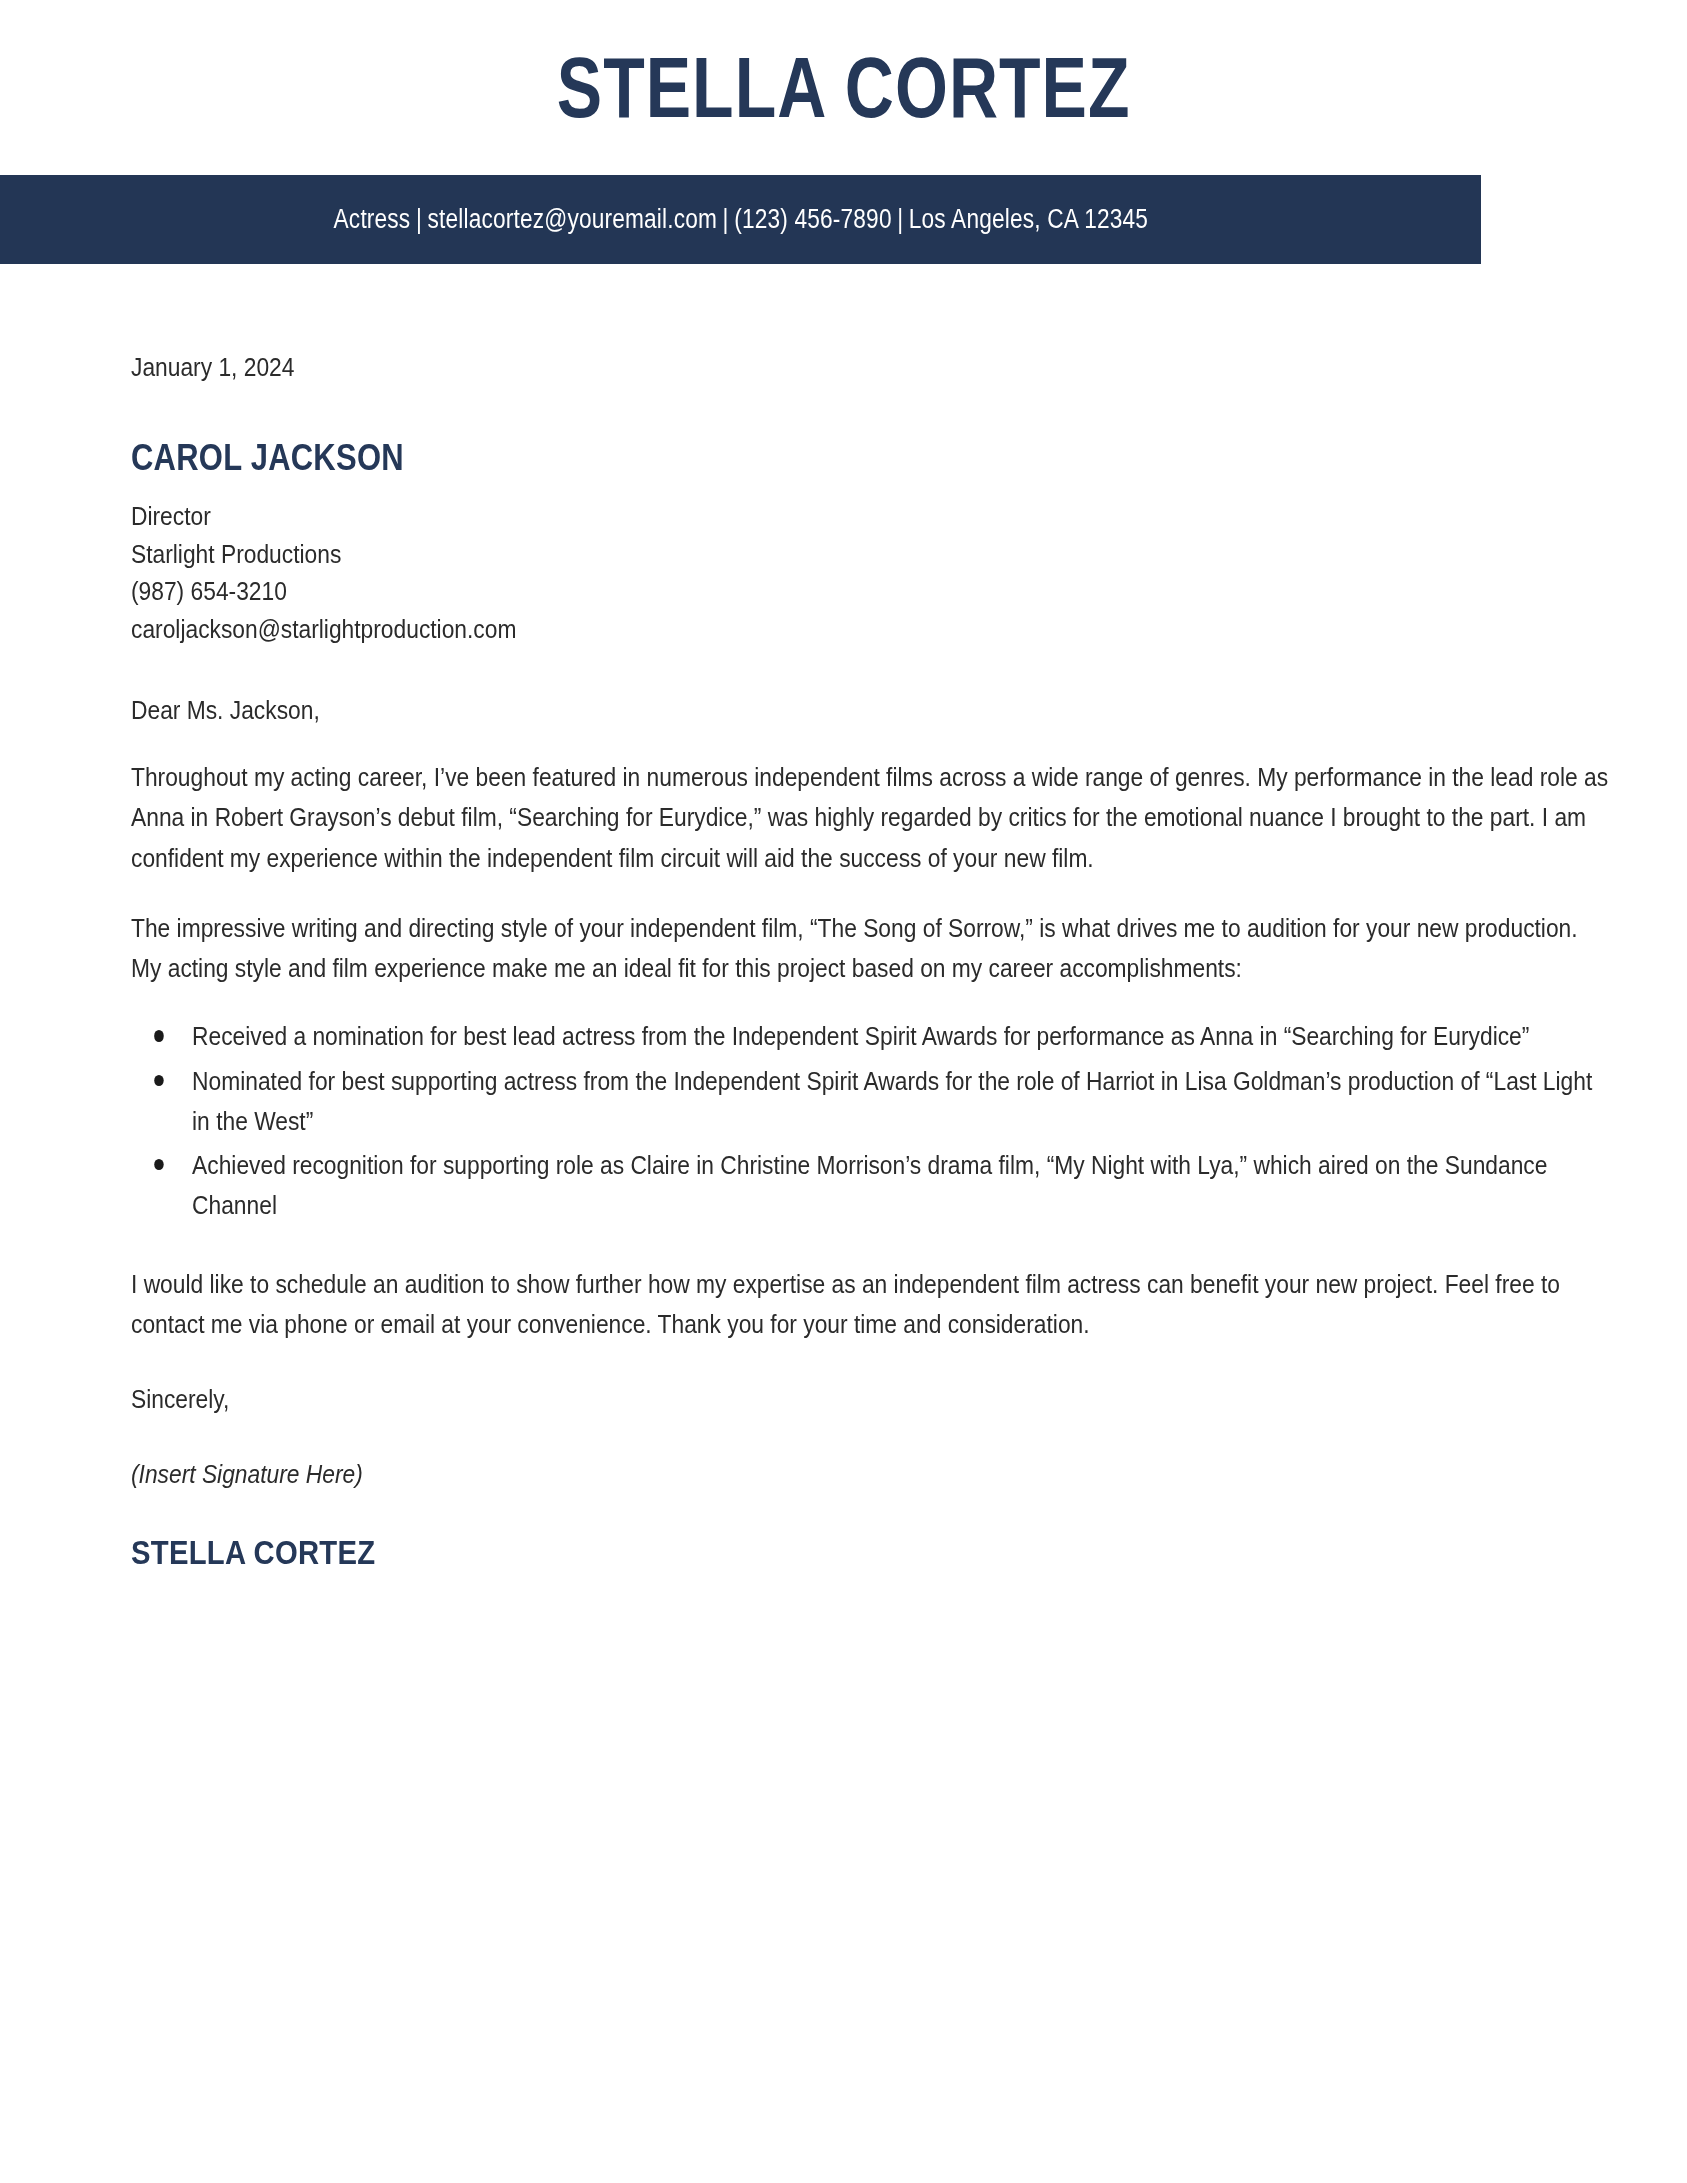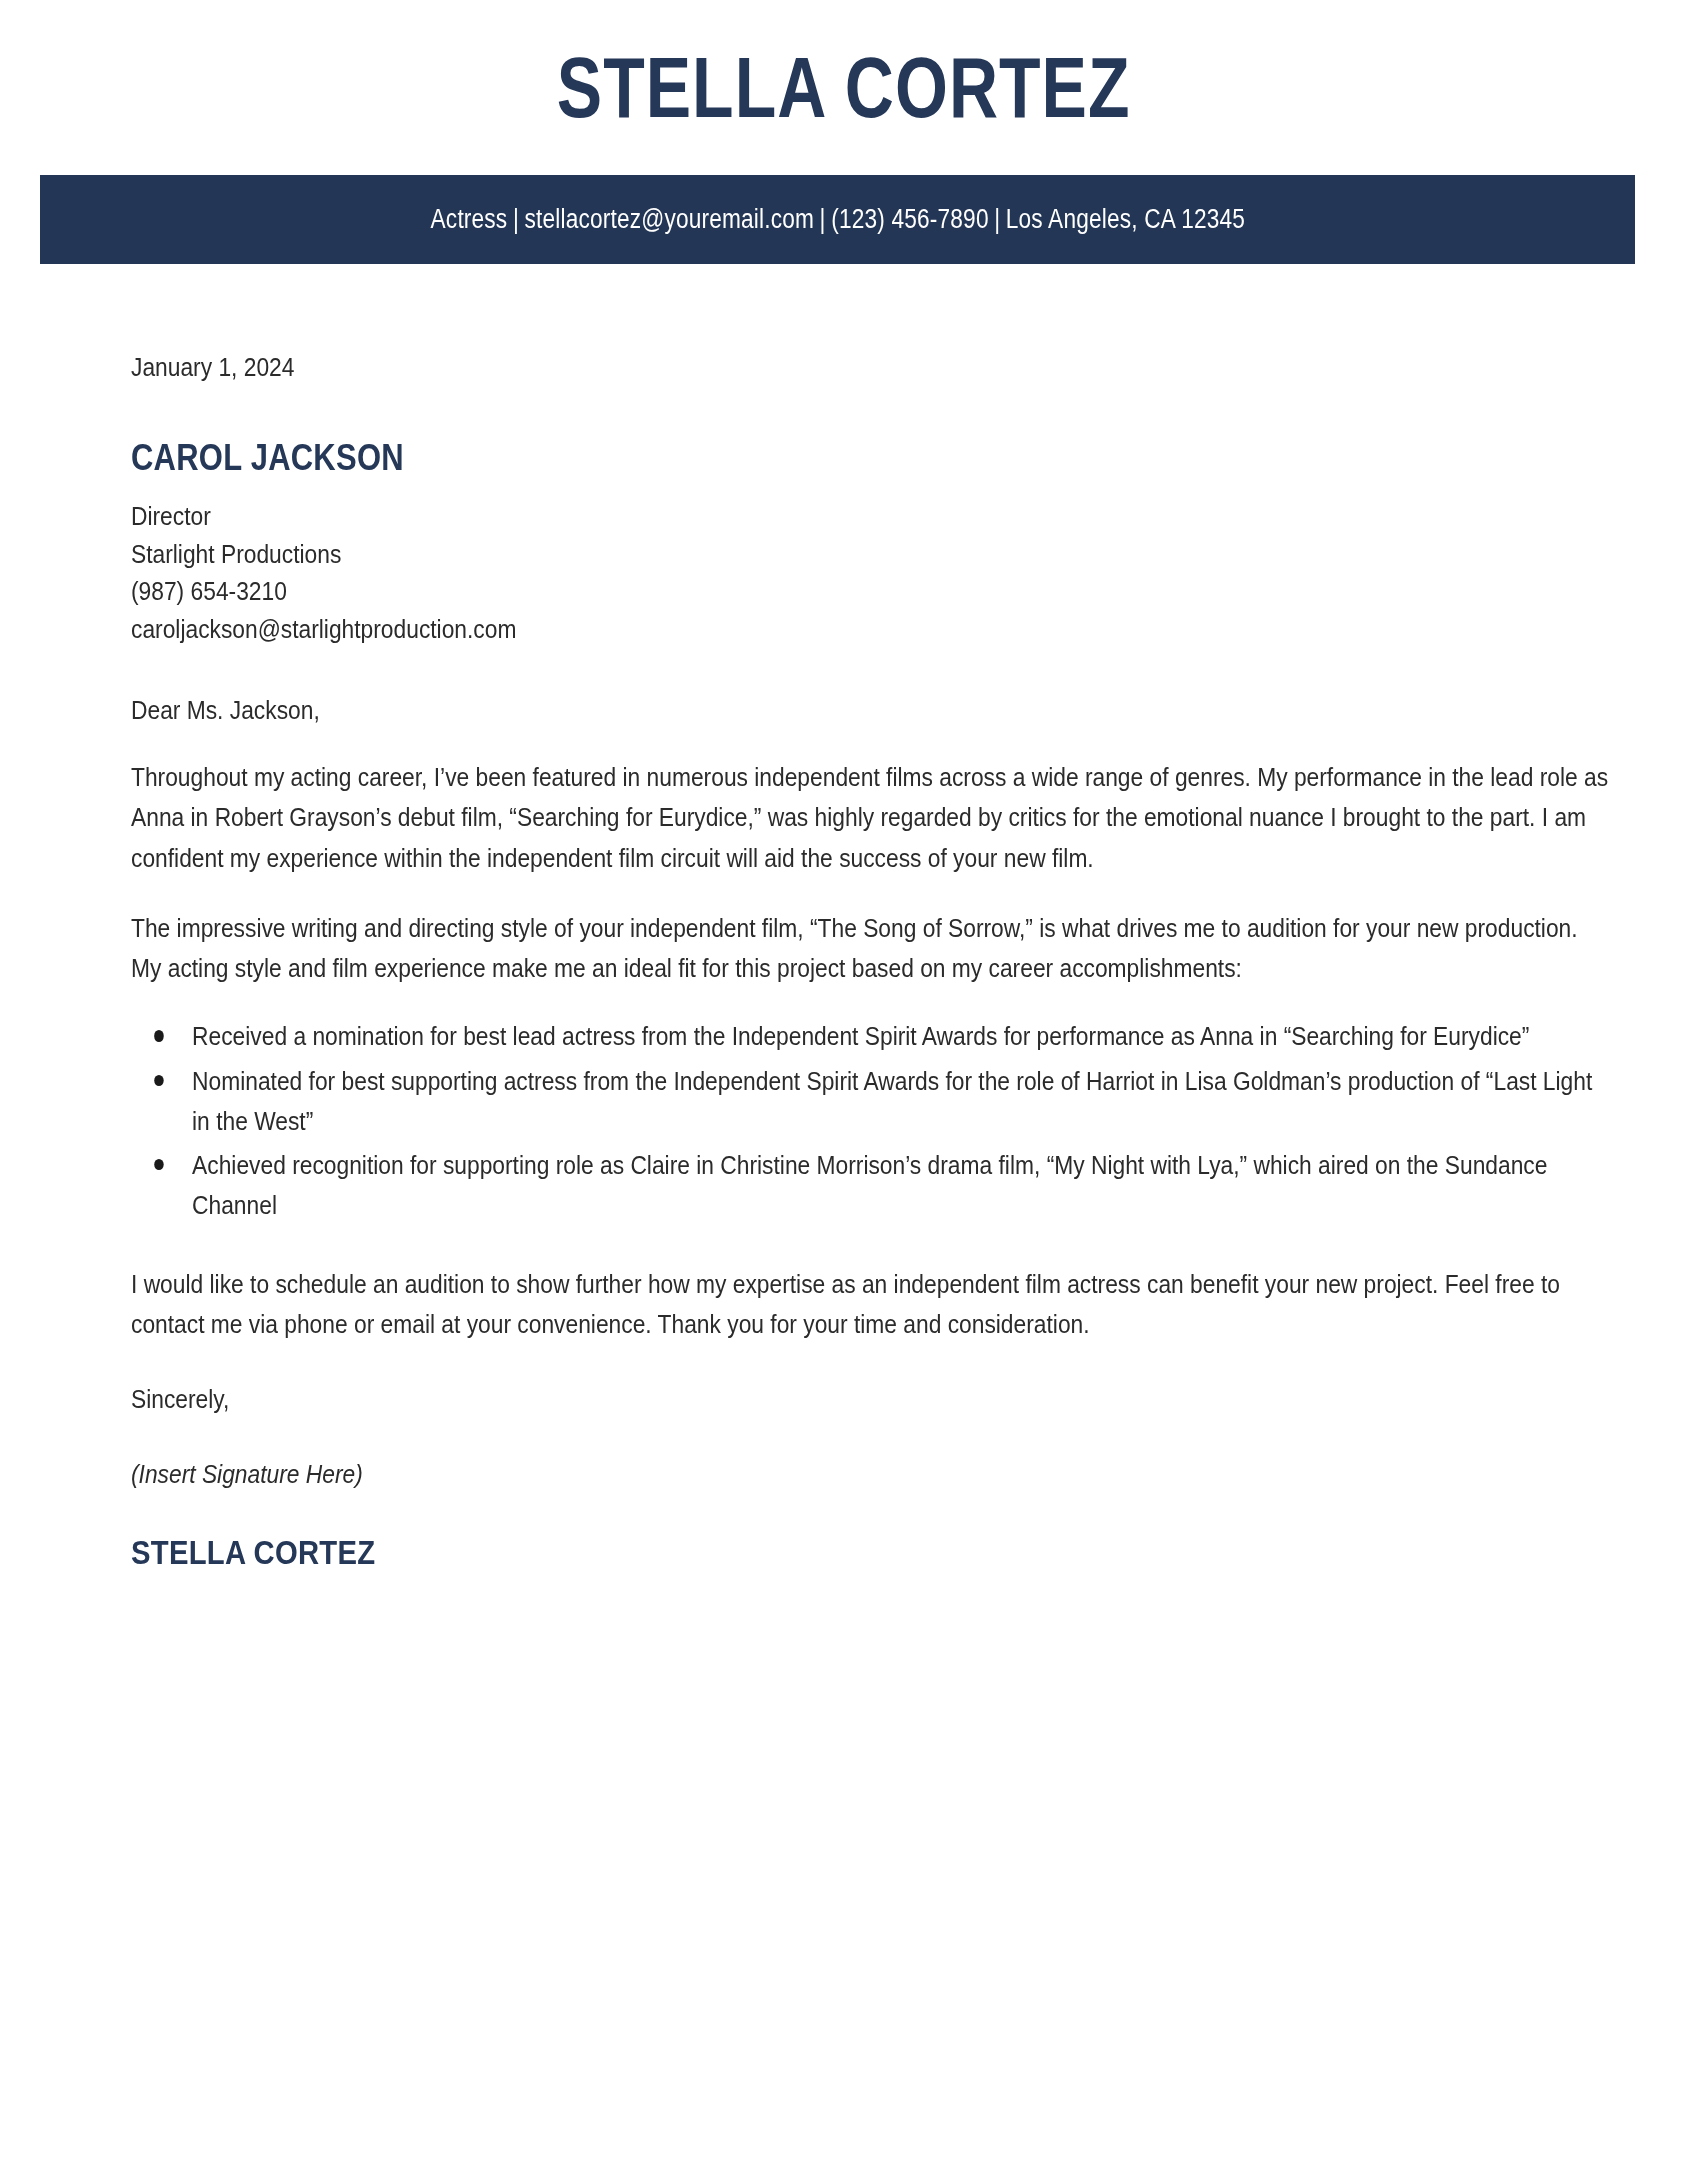--- a/index.html
+++ b/index.html
@@ -42,27 +42,26 @@
     transform: scaleX(0.80);
     transform-origin: center center;
     white-space: nowrap;
     line-height: 1;
   }
 
   .contact-bar {
     position: absolute;
     top: 175px;
     left: 0;
-    width: 1595px;
+    width: 1481px;
     height: 89px;
     background: #233655;
     display: flex;
     align-items: center;
     justify-content: center;
-    margin-left: 40px;
   }
   .contact-line {
     font-size: 27px;
     color: #ffffff;
     white-space: nowrap;
     transform: scaleX(0.84);
     transform-origin: center center;
     letter-spacing: 0.2px;
   }
   .contact-sep {

